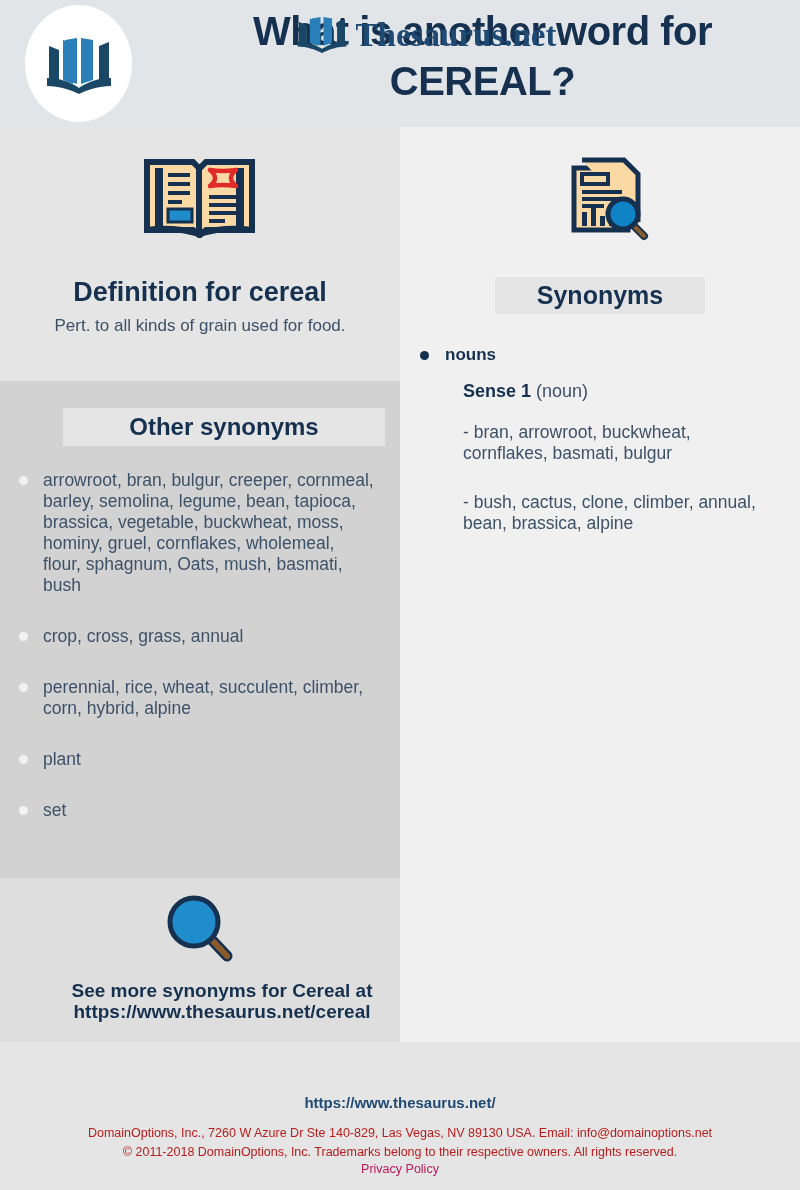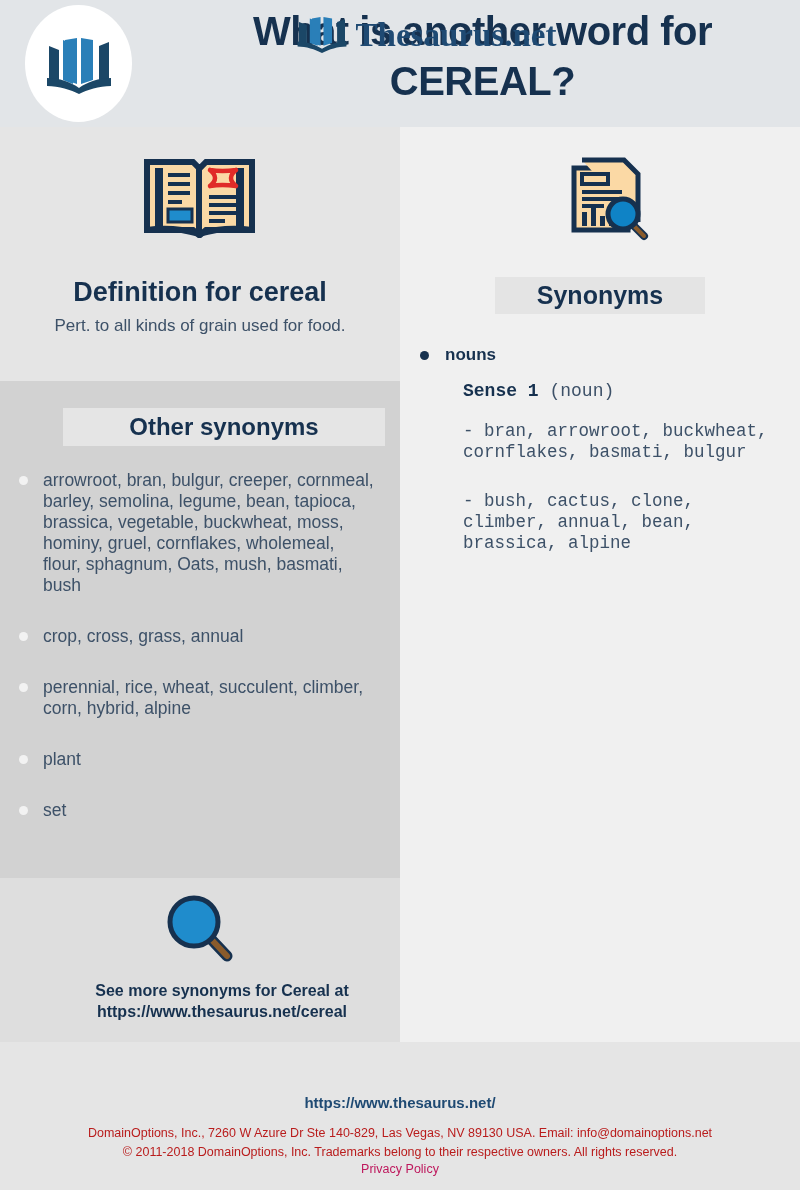--- a/index.html
+++ b/index.html
@@ -82,29 +82,29 @@
     font-size:17.5px;line-height:21px;color:#3d5168;
   }
   .left-item .dot{
     position:absolute;left:19px;top:6px;width:9px;height:9px;
     border-radius:50%;background:#f2f2f2;
   }
   
   .right-block{position:absolute;left:400px;top:345px;width:400px;}
   .pos-row{position:relative;padding-left:45px;font-size:17px;font-weight:bold;color:#16314f;}
   .pos-row .dot{position:absolute;left:20px;top:6px;width:9px;height:9px;border-radius:50%;background:#16314f;}
-  .sense{margin-left:63px;margin-top:16px;font-family:Liberation Mono, monospace;}
+  .sense{margin-left:63px;margin-top:16px;}
   .sense-head{font-size:18px;color:#16314f;}
   .sense-head b{font-weight:bold;}
   .sense-head span{font-weight:normal;color:#3d5168;}
   .sense-words{font-size:17.5px;line-height:21px;color:#3d5168;margin-top:20px;padding-right:30px;}
   
   .seemore{
     position:absolute;left:0;top:980px;width:444px;text-align:center;
-    font-size:16px;line-height:21px;font-weight:bold;color:#16314f;
+    font-size:19px;line-height:21px;font-weight:bold;color:#16314f;
   }
   
   .footer{
     position:absolute;left:0;top:1042px;width:800px;height:148px;
     background:#e5e5e5;
   }
   .footer-brand{
     position:absolute;left:0;top:12px;width:800px;
     display:flex;align-items:center;justify-content:center;gap:8px;padding-left:26px;
   }

